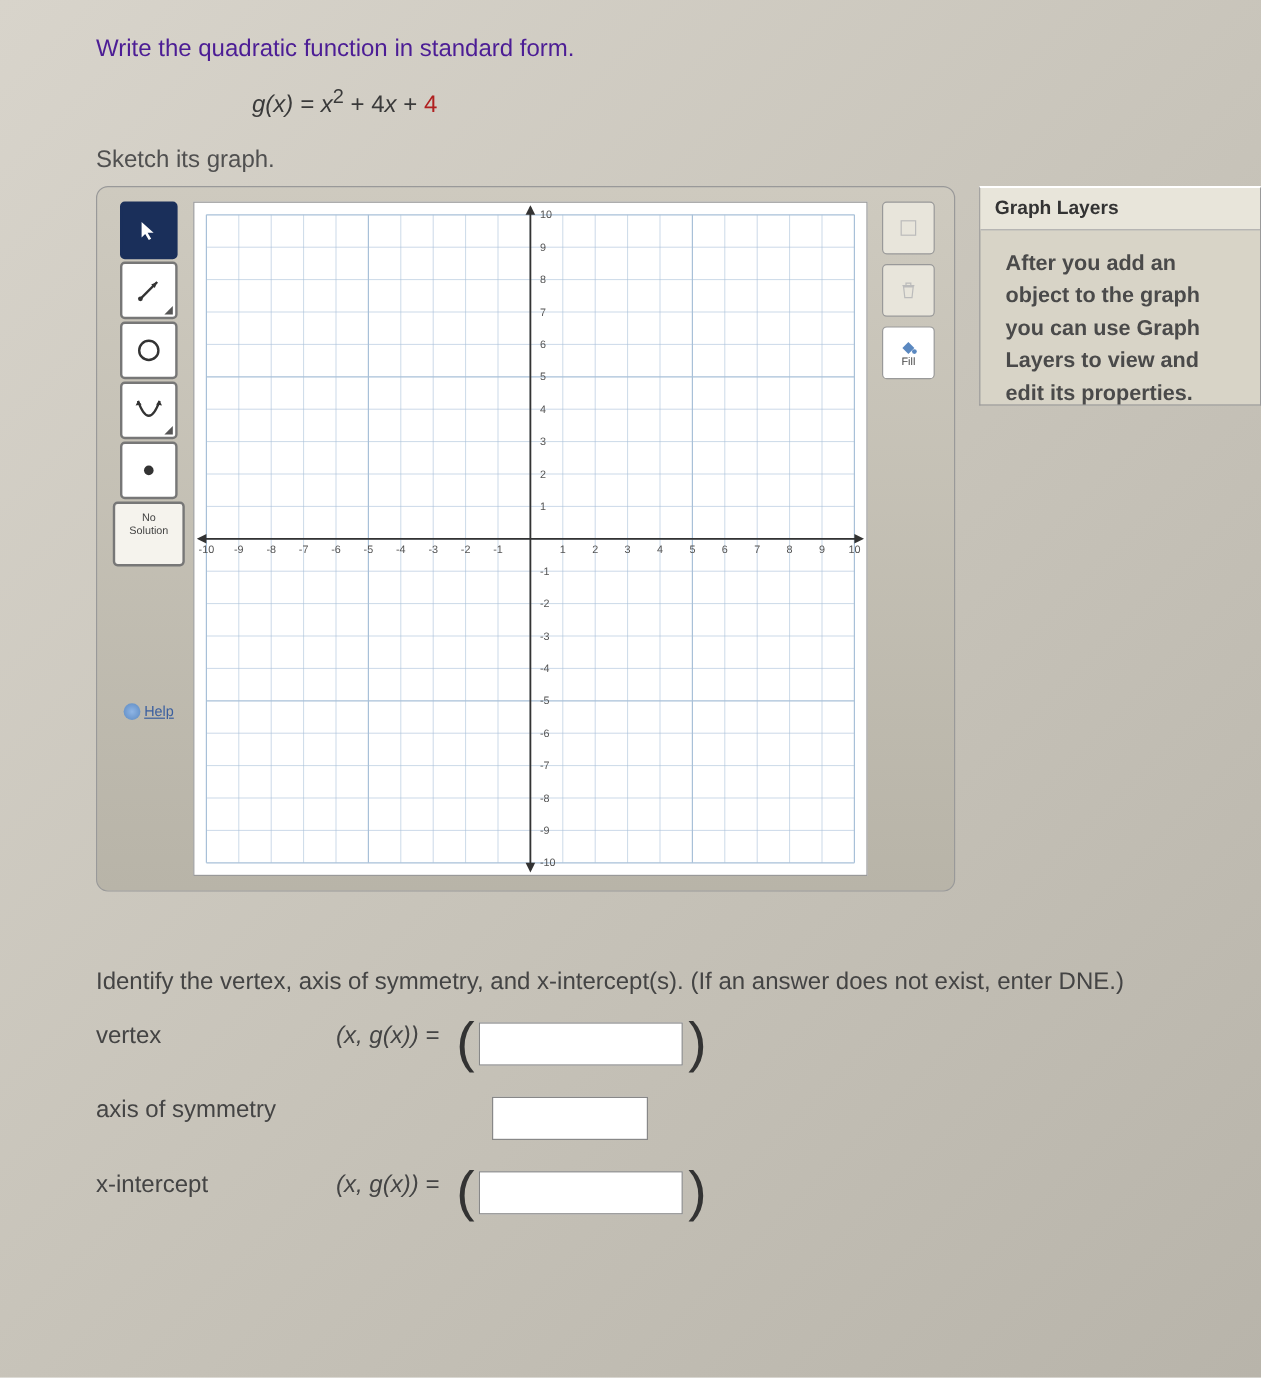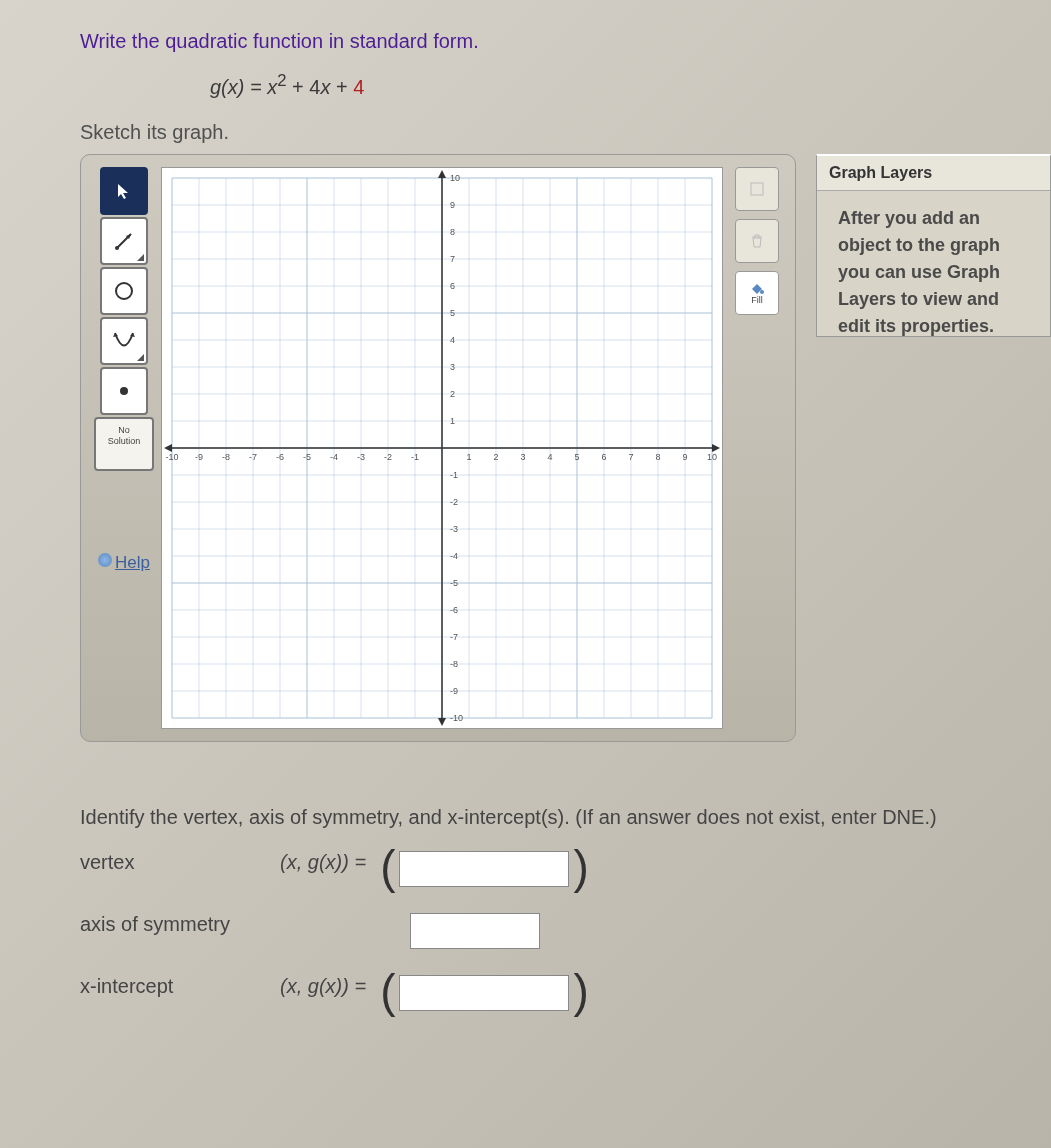--- a/index.html
+++ b/index.html
@@ -106,22 +106,22 @@
   border-radius: 4px;
   background: #f5f3ed;
   font-size: 9px;
   color: #444;
   text-align: center;
   padding-top: 6px;
   line-height: 1.3;
   cursor: pointer;
 }
 .help-link {
-  margin-top: 80px;
-  font-size: 17px;
+  margin-top: 112px;
+  font-size: 12px;
   color: #3a5f9f;
   text-decoration: underline;
   cursor: pointer;
   display: flex;
   gap: 3px;
 }
 .help-link::before {
   content: "";
   width: 14px; height: 14px;
   border-radius: 50%;

